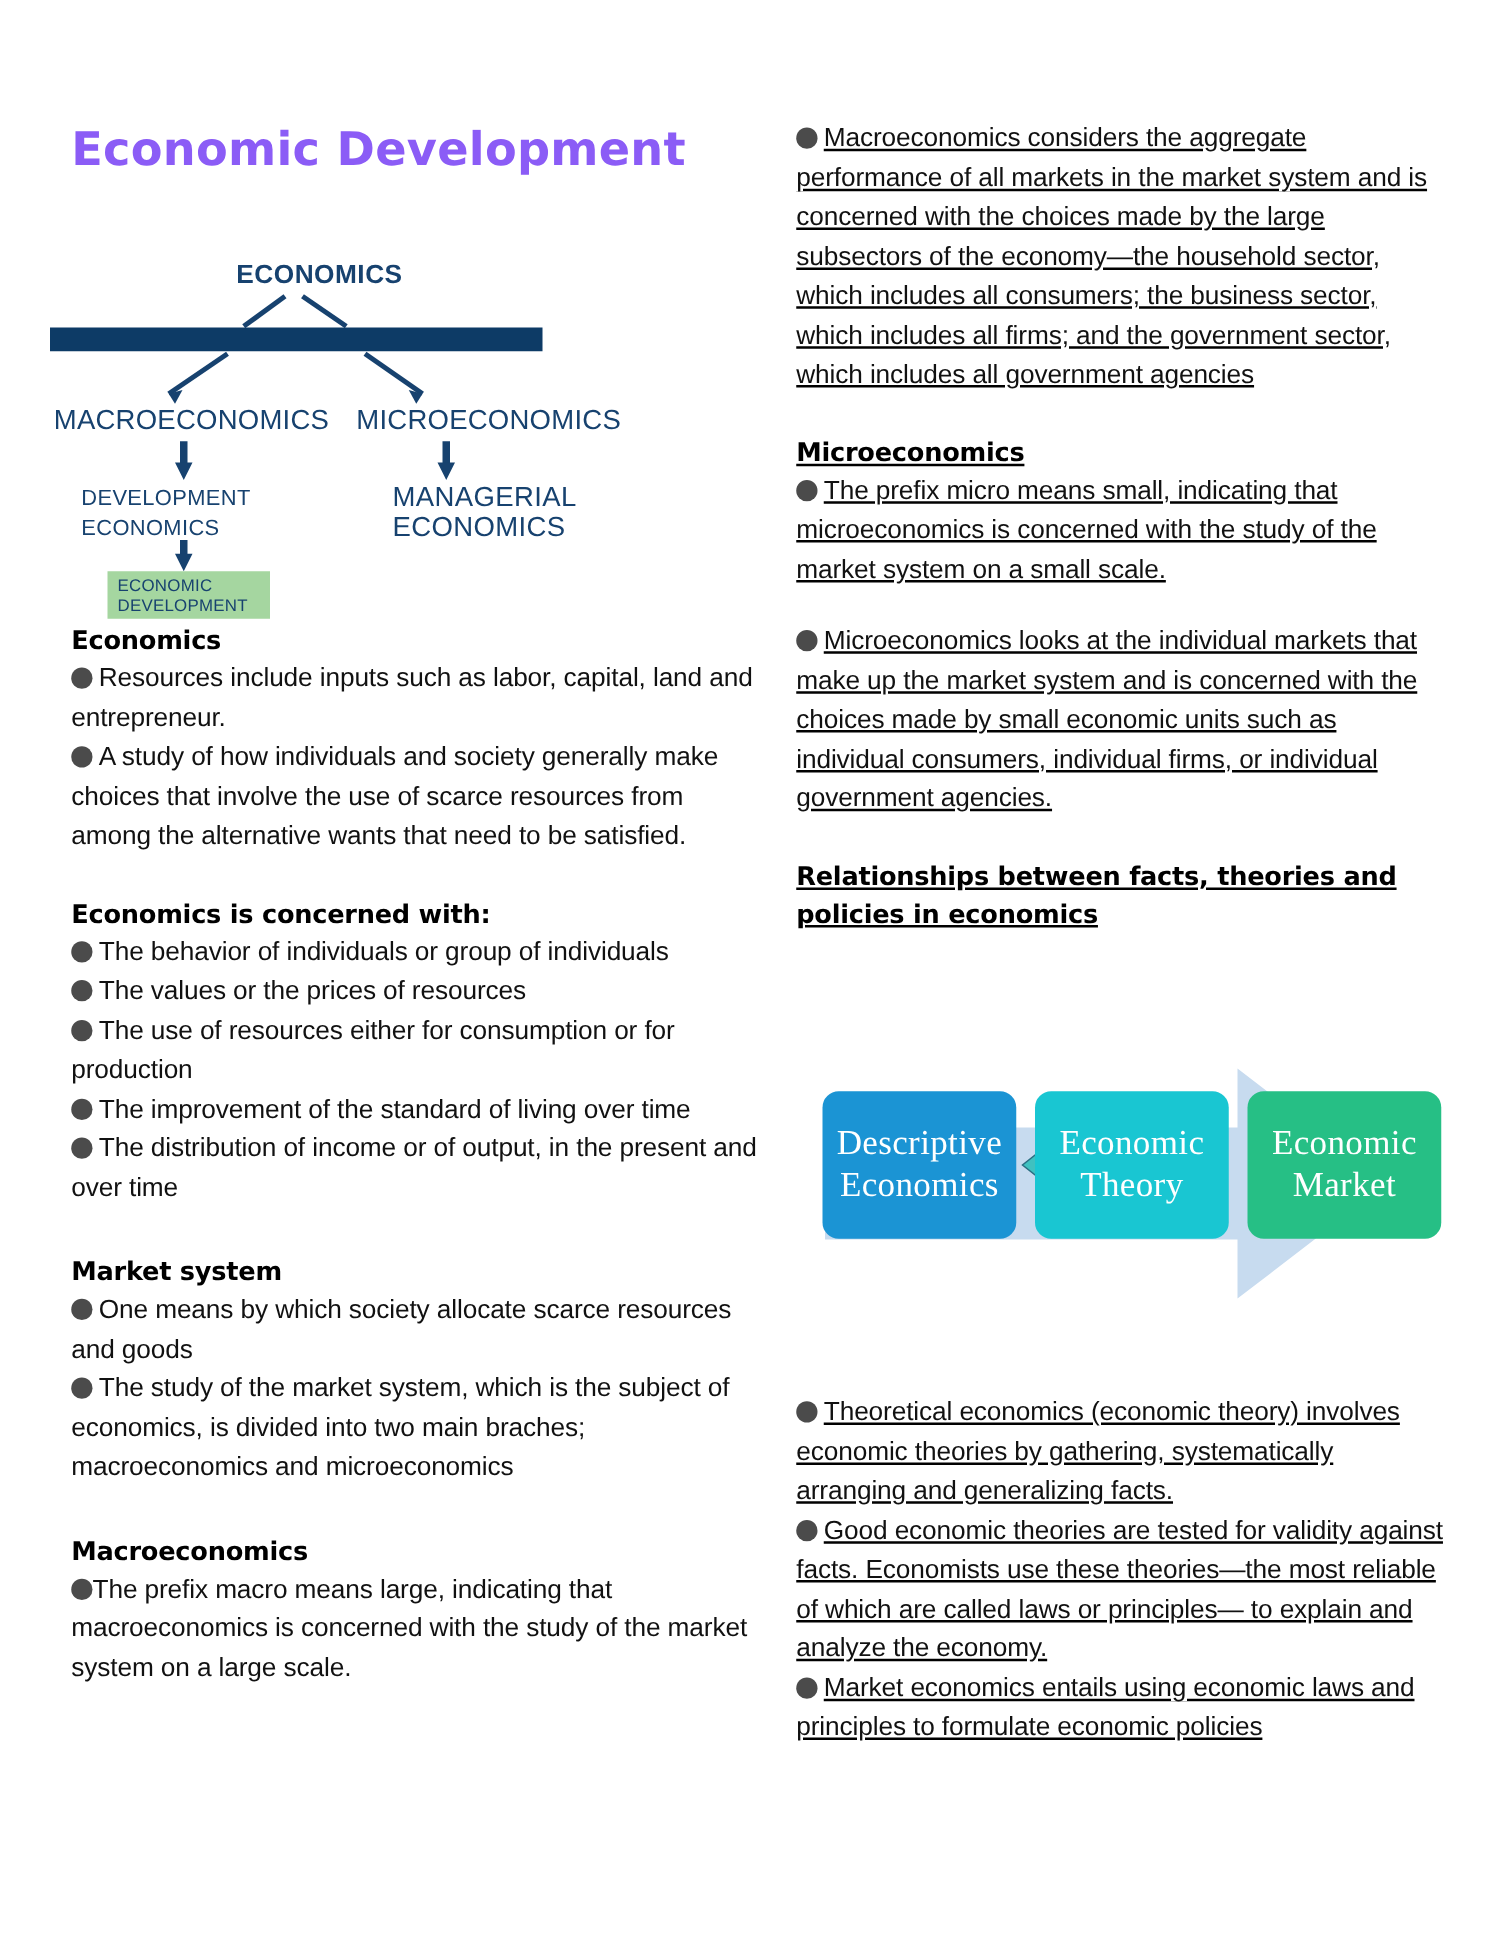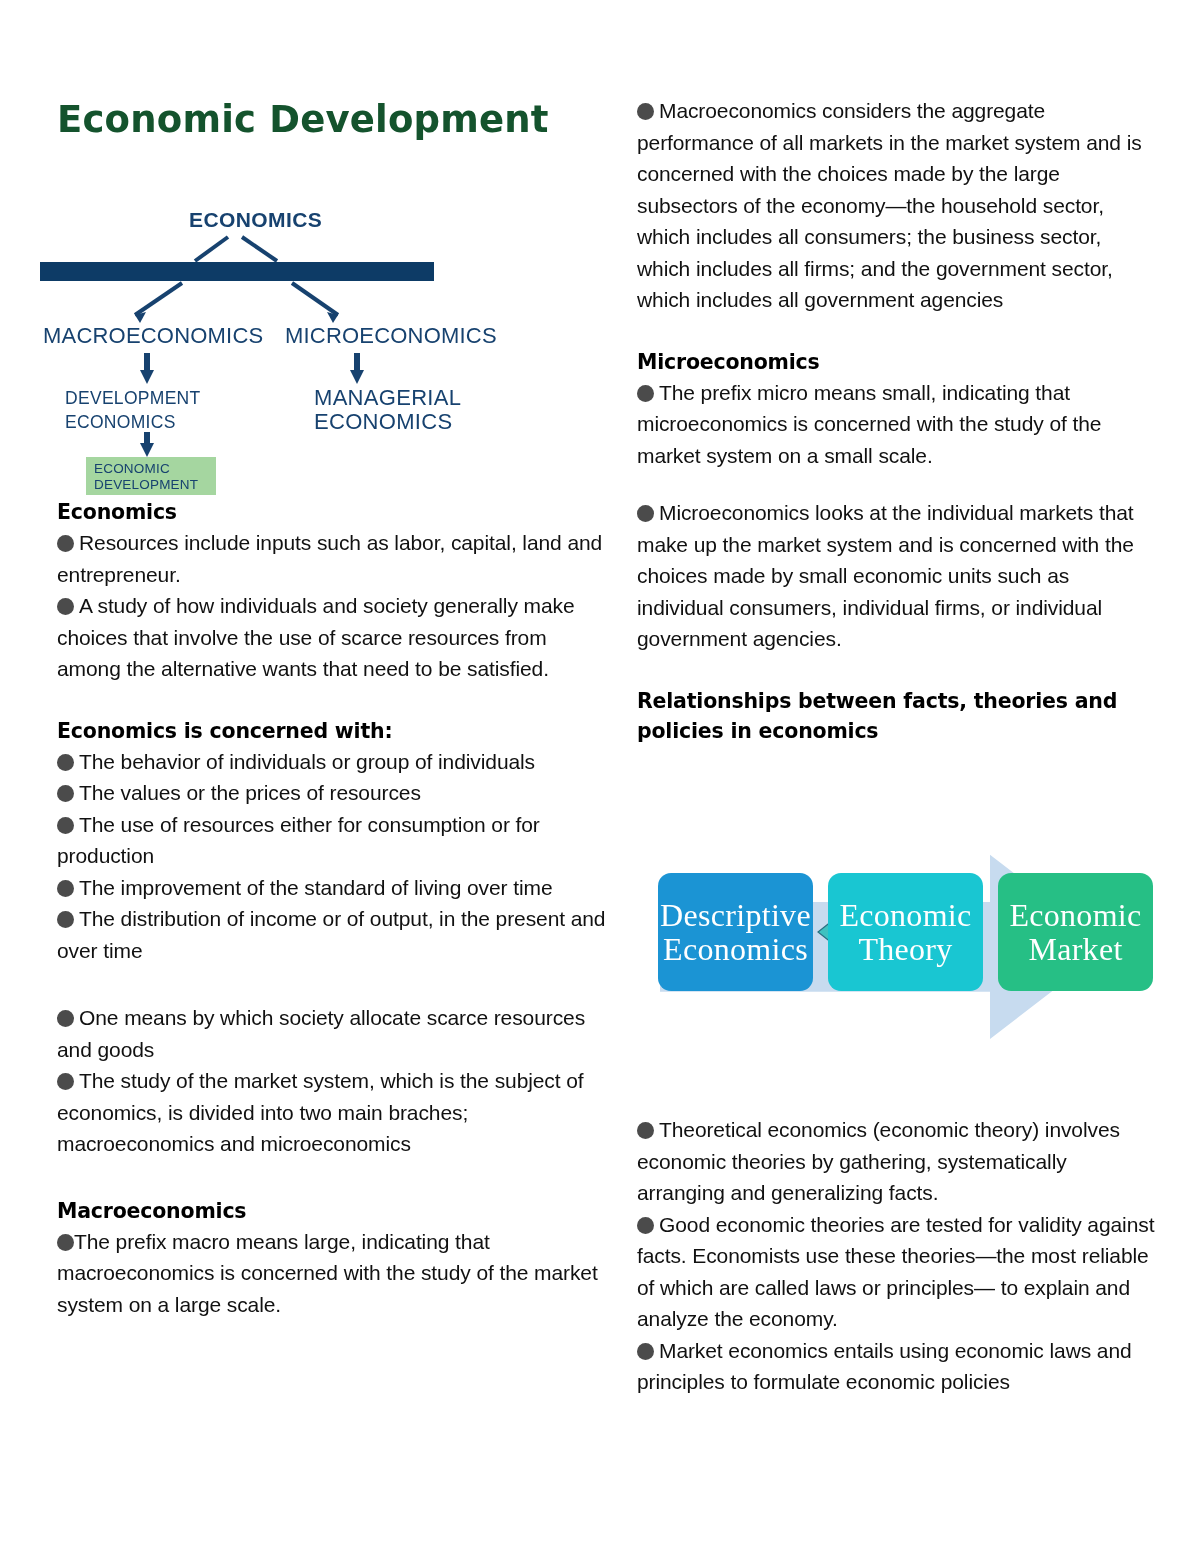--- a/index.html
+++ b/index.html
@@ -23,36 +23,37 @@
   }
 
   
   .doc-title {
     position: absolute;
     left: 57px;
     top: 98px;
     font-size: 37px;
     font-weight: 800;
     letter-spacing: 0.2px;
-    color: #14532d;
+    color: #8b5cf6;
     font-family: "DejaVu Sans", sans-serif;
   }
 
   
   .col-left {
     position: absolute;
     left: 57px;
     top: 497px;
     width: 552px;
   }
   .col-right {
     position: absolute;
     left: 637px;
     top: 95px;
     width: 520px;
+    text-decoration: underline;
   }
 
   
   .blk { margin: 0 0 0 0; }
   .heading {
     font-size: 20.5px;
     font-weight: 700;
     line-height: 30px;
     color: #000;
     font-family: "DejaVu Sans", sans-serif;
@@ -137,21 +138,21 @@
     position: absolute;
     top: 68px;
     height: 118px;
     border-radius: 13px;
     display: flex;
     align-items: center;
     justify-content: center;
     text-align: center;
     color: #ffffff;
     font-family: "Liberation Serif", serif;
-    font-size: 32px;
+    font-size: 28px;
     line-height: 34px;
     letter-spacing: 0.3px;
   }
   .fb1 { left: 18px;  width: 155px; background: #1b94d4; }
   .fb2 { left: 188px; width: 155px; background: #19c6d2; }
   .fb3 { left: 358px; width: 155px; background: #26bf85; }
 </style>
 </head>
 <body>
 
@@ -233,20 +234,21 @@
         <span class="dot"></span><span>The improvement of the standard of living over time</span>
       </div>
       <div class="bullet-line">
         <span class="dot"></span><span>The distribution of income or of output, in the present and over time</span>
       </div>
     </div>
 
     <div class="gap-lg"></div>
 
     <div class="blk">
+      <div class="heading"> Market system</div>
       <div class="bullet-line">
         <span class="dot"></span><span>One means by which society allocate scarce resources and goods</span>
       </div>
       <div class="bullet-line">
         <span class="dot"></span><span>The study of the market system, which is the subject of economics, is divided into two main braches; macroeconomics and microeconomics</span>
       </div>
     </div>
 
     <div class="gap-lg"></div>
 

